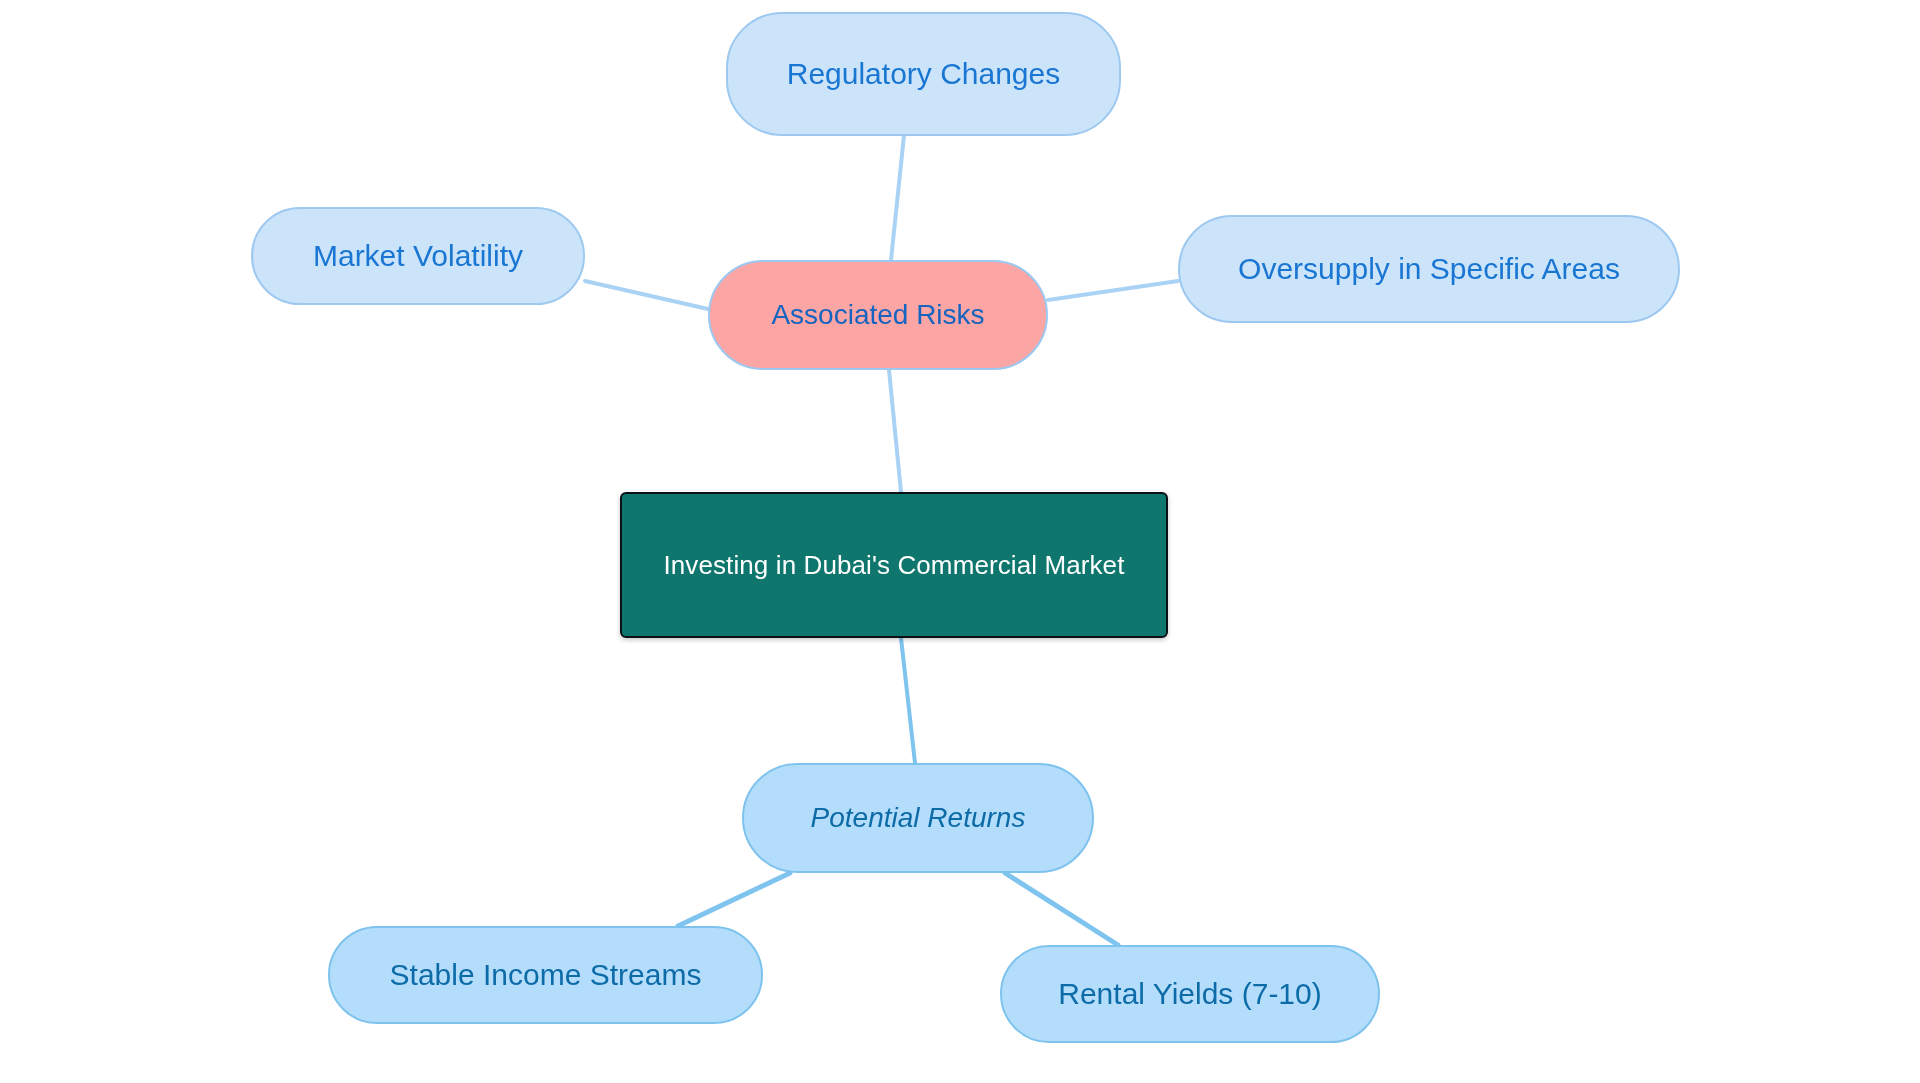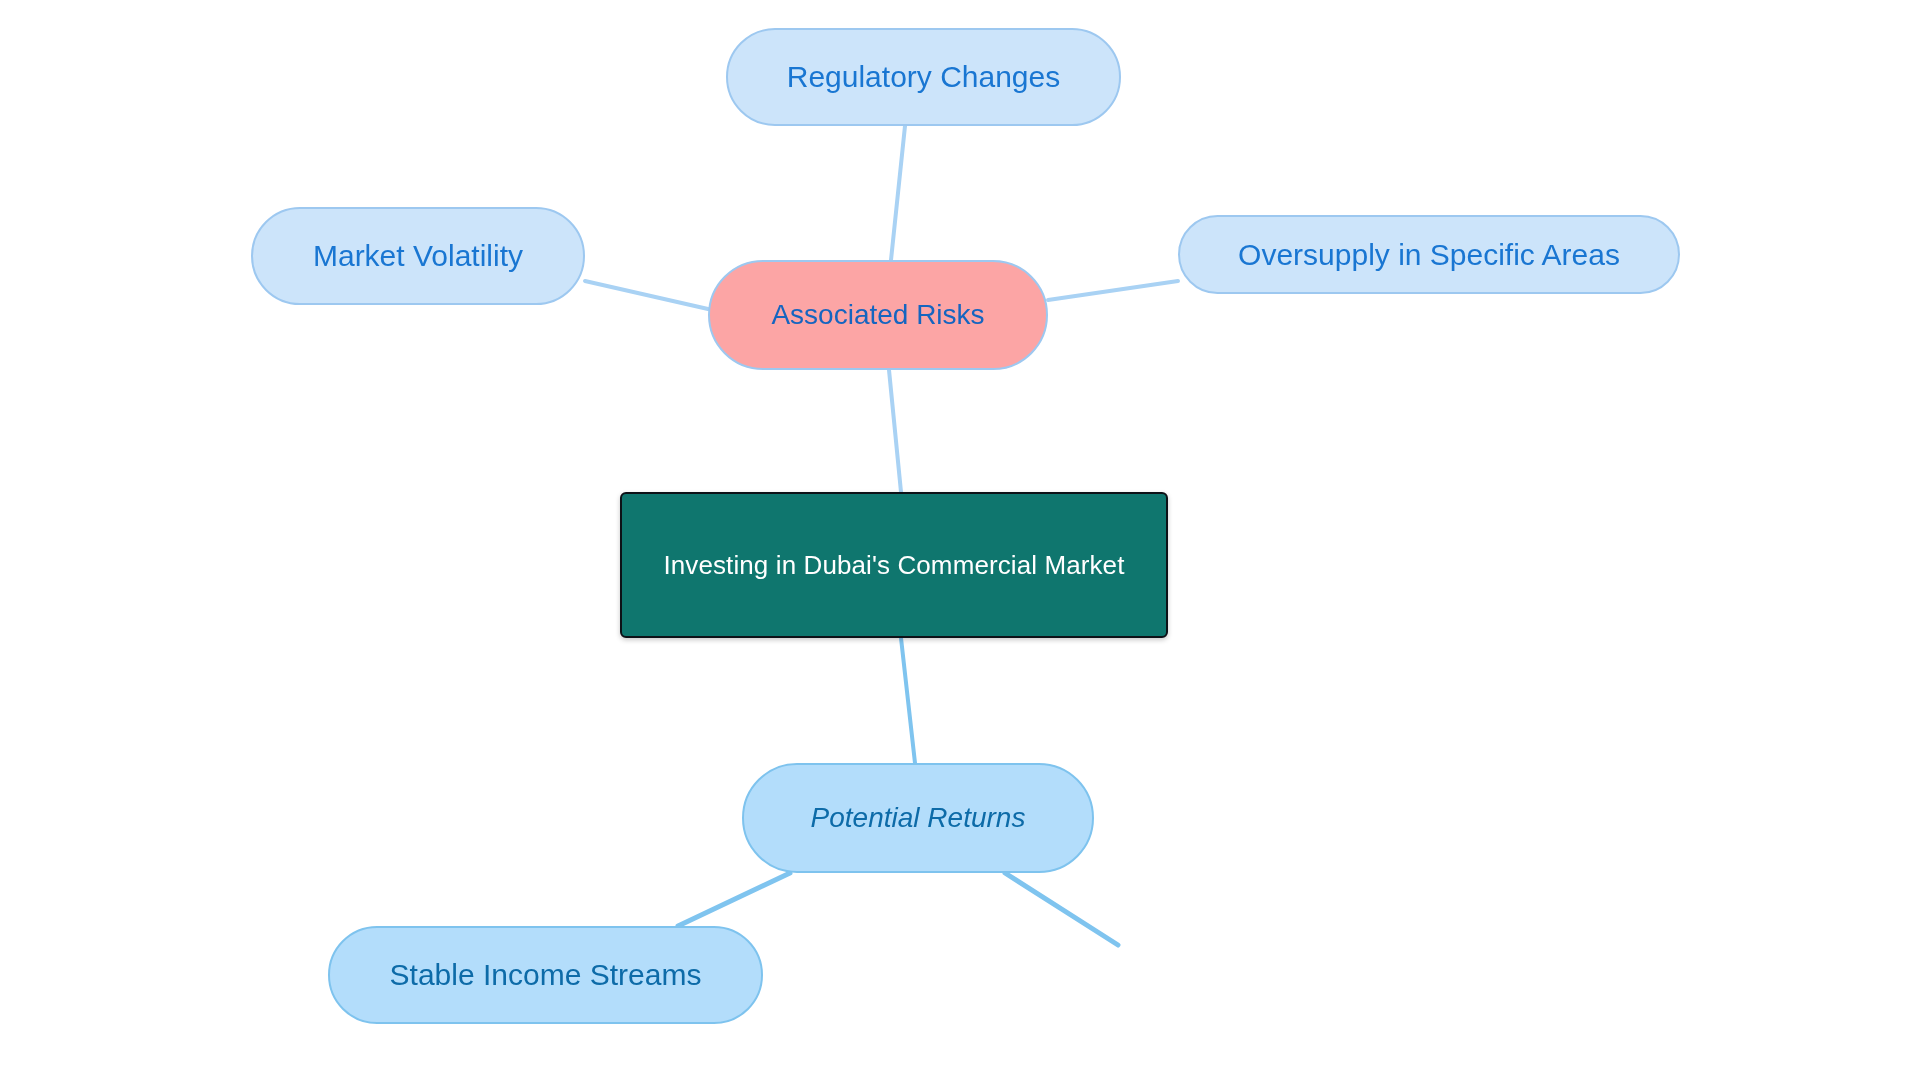--- a/index.html
+++ b/index.html
@@ -94,34 +94,37 @@
   </svg>
 
   <div class="node node-root" style="left: 620px; top: 492px; width: 548px; height: 146px;">
     <span>Investing in Dubai's Commercial Market</span>
   </div>
 
   <div class="node node-branch-risk" style="left: 708px; top: 260px; width: 340px; height: 110px;">
     <span>Associated Risks</span>
   </div>
 
-  <div class="node node-leaf-risk" style="left: 726px; top: 28px; width: 395px; height: 98px;">
+  <div class="node node-leaf-risk" style="left: 726px; top: 12px; width: 395px; height: 124px;">
     <span>Regulatory Changes</span>
   </div>
 
   <div class="node node-leaf-risk" style="left: 251px; top: 207px; width: 334px; height: 98px;">
     <span>Market Volatility</span>
   </div>
 
-  <div class="node node-leaf-risk" style="left: 1178px; top: 215px; width: 502px; height: 79px;">
+  <div class="node node-leaf-risk" style="left: 1178px; top: 215px; width: 502px; height: 108px;">
     <span>Oversupply in Specific Areas</span>
   </div>
 
   <div class="node node-branch-return" style="left: 742px; top: 763px; width: 352px; height: 110px;">
     <span>Potential Returns</span>
   </div>
 
   <div class="node node-leaf-return" style="left: 328px; top: 926px; width: 435px; height: 98px;">
     <span>Stable Income Streams</span>
   </div>
 
+  <div class="node node-leaf-return" style="left: 1000px; top: 945px; width: 380px; height: 98px;">
+    <span>Rental Yields (7-10)</span>
+  </div>
 
 </div>
 
 </body></html>

